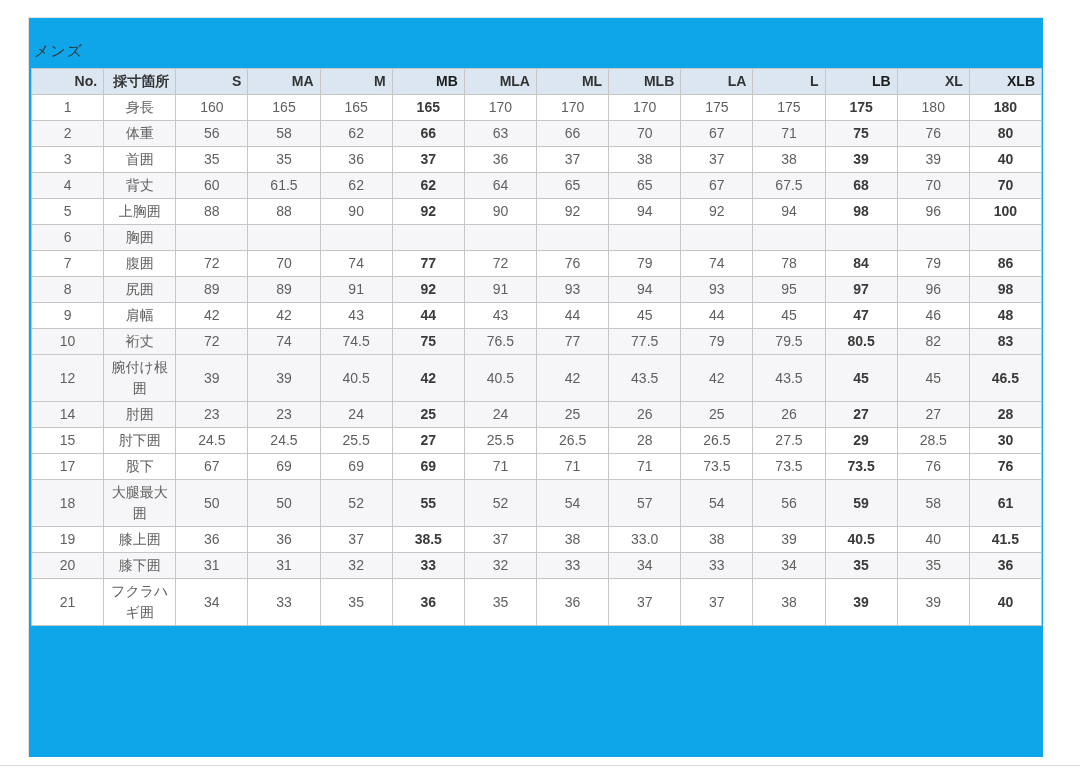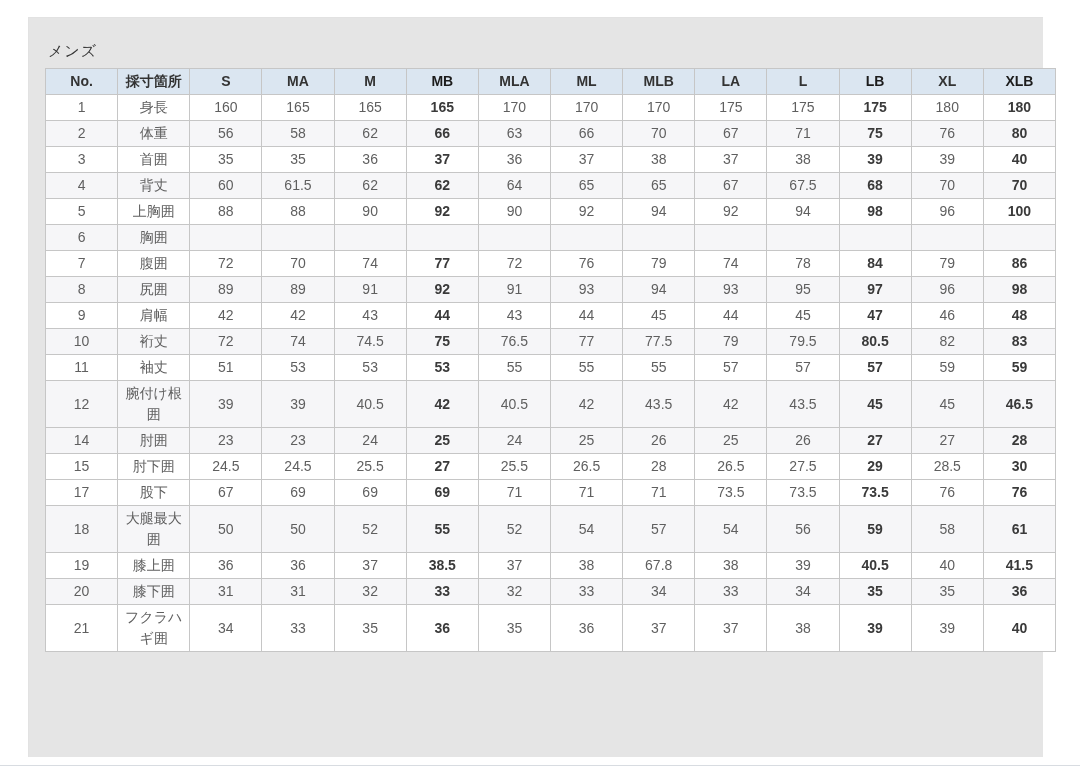--- a/index.html
+++ b/index.html
@@ -11,22 +11,22 @@
     position: relative;
   }
   .content-frame {
     position: absolute;
     left: 28px;
     top: 17px;
     width: 1015px;
     height: 740px;
     border-top: 1px solid var(--frame-border, #e2e2e2);
     border-left: 1px solid var(--frame-border, #e2e2e2);
-    padding: 24px 0 0 16px;
-    background: #e5e5e5;
+    padding: 24px 0 0 2px;
+    background: #0ea5e9;
   }
   .section-title {
     font-size: 15px;
     color: var(--header-text, #333333);
     margin: 0 0 7px 3px;
     letter-spacing: 1px;
   }
   table.size-chart {
     border-collapse: collapse;
     table-layout: fixed;
@@ -41,20 +41,21 @@
     line-height: 1.5;
     text-align: center;
     vertical-align: middle;
     overflow: hidden;
   }
   table.size-chart thead th {
     background: var(--header-bg, #dbe6f1);
     color: var(--header-text, #333333);
     font-weight: 700;
     height: 26px;
+    text-align: right;
   }
   table.size-chart thead th.bold-col {
     font-weight: 800;
     color: #1c1c1c;
   }
   table.size-chart tbody td {
     color: var(--text, #5f5f5f);
     background: #ffffff;
   }
   table.size-chart tbody tr.stripe td {
@@ -255,36 +256,20 @@
           <td class="bold-col">75</td>
           <td>76.5</td>
           <td>77</td>
           <td>77.5</td>
           <td>79</td>
           <td>79.5</td>
           <td class="bold-col">80.5</td>
           <td>82</td>
           <td class="bold-col">83</td>
         </tr>
-        <tr>
-          <td class="col-no">11</td>
-          <td class="col-label">袖丈</td>
-          <td>51</td>
-          <td>53</td>
-          <td>53</td>
-          <td class="bold-col">53</td>
-          <td>55</td>
-          <td>55</td>
-          <td>55</td>
-          <td>57</td>
-          <td>57</td>
-          <td class="bold-col">57</td>
-          <td>59</td>
-          <td class="bold-col">59</td>
-        </tr>
         <tr class="stripe">
           <td class="col-no">12</td>
           <td class="col-label">腕付け根囲</td>
           <td>39</td>
           <td>39</td>
           <td>40.5</td>
           <td class="bold-col">42</td>
           <td>40.5</td>
           <td>42</td>
           <td>43.5</td>
@@ -360,21 +345,21 @@
         </tr>
         <tr>
           <td class="col-no">19</td>
           <td class="col-label">膝上囲</td>
           <td>36</td>
           <td>36</td>
           <td>37</td>
           <td class="bold-col">38.5</td>
           <td>37</td>
           <td>38</td>
-          <td>67.8</td>
+          <td>33.0</td>
           <td>38</td>
           <td>39</td>
           <td class="bold-col">40.5</td>
           <td>40</td>
           <td class="bold-col">41.5</td>
         </tr>
         <tr class="stripe">
           <td class="col-no">20</td>
           <td class="col-label">膝下囲</td>
           <td>31</td>

